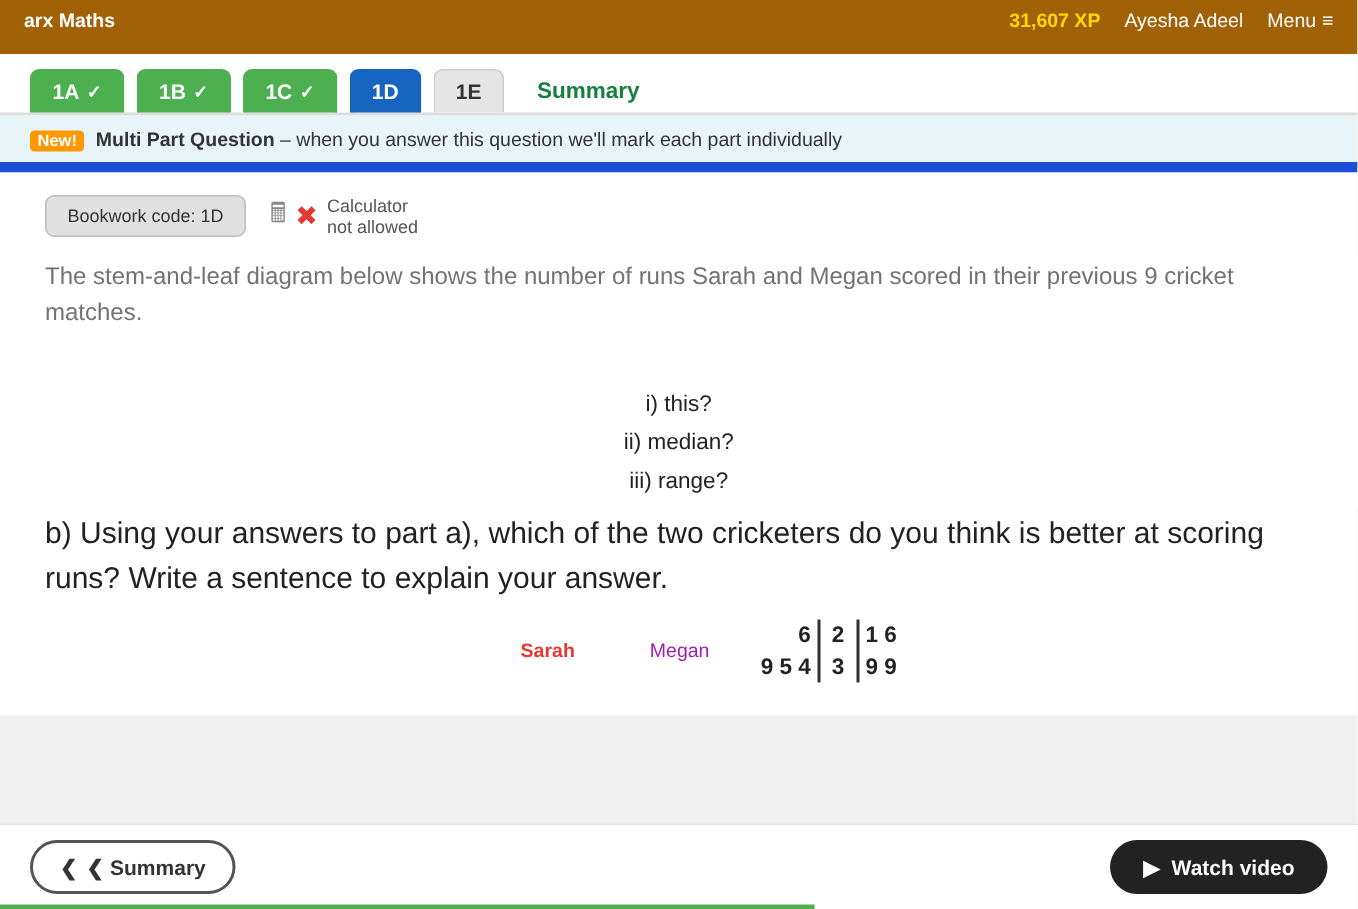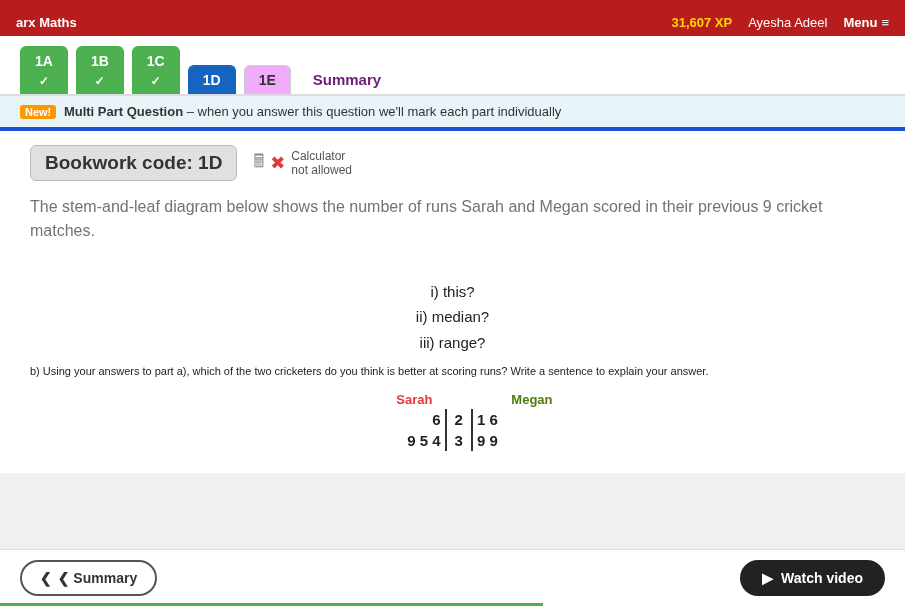--- a/index.html
+++ b/index.html
@@ -7,45 +7,45 @@
       font-family: Arial, sans-serif;
       background: #f0f0f0;
       width: 905px;
       height: 606px;
       overflow: hidden;
       position: relative;
     }
 
     
     .top-bar {
-      background: #b91c1c;
+      background: #a16207;
       color: white;
       display: flex;
       justify-content: space-between;
-      align-items: flex-end;
+      align-items: flex-start;
       padding: 6px 16px;
       height: 36px;
       gap: 24px;
     }
     .top-bar-left {
       font-size: 13px;
       font-weight: bold;
       color: white;
     }
     .top-bar-right {
       display: flex;
       align-items: center;
       gap: 16px;
       font-size: 13px;
     }
     .xp-display { color: #ffd700; font-weight: bold; }
     .user-name { color: white; }
     .menu-btn {
       color: white;
-      font-weight: bold;
+      font-weight: normal;
       cursor: pointer;
       display: flex;
       align-items: center;
       gap: 4px;
     }
 
     
     .nav-area {
       background: white;
       padding: 10px 20px 0 20px;
@@ -60,53 +60,52 @@
       font-size: 14px;
       font-weight: bold;
       cursor: pointer;
       border: 1px solid #ccc;
       border-bottom: none;
       background: #e8e8e8;
       color: #555;
       display: flex;
       align-items: center;
       gap: 5px;
-      flex-direction: column;
     }
     .nav-tab.completed {
       background: #4caf50;
       color: white;
       border-color: #4caf50;
     }
     .nav-tab.active {
       background: #1565c0;
       color: white;
       border-color: #1565c0;
     }
     .nav-tab.plain {
-      background: #f0abfc;
+      background: #e5e5e5;
       color: #333;
       justify-content: flex-end;
     }
     .nav-tab.summary {
       background: transparent;
       border: none;
       font-weight: bold;
-      color: #701a75;
+      color: #15803d;
       font-size: 15px;
     }
     .checkmark { font-size: 12px; }
 
     
     .info-banner {
       background: #e8f4f8;
       padding: 8px 20px;
       font-size: 13px;
       color: #333;
-      border-bottom: 4px solid #1d4ed8;
+      border-bottom: 7px solid #1d4ed8;
     }
     .new-badge {
       background: #ff9800;
       color: white;
       font-size: 11px;
       font-weight: bold;
       padding: 1px 5px;
       border-radius: 3px;
       margin-right: 4px;
     }
@@ -123,22 +122,22 @@
       display: flex;
       align-items: center;
       gap: 16px;
       margin-bottom: 14px;
     }
     .bookwork-code-btn {
       background: #e0e0e0;
       border: 1px solid #bbb;
       border-radius: 6px;
       padding: 6px 14px;
-      font-size: 19px;
-      font-weight: bold;
+      font-size: 12px;
+      font-weight: normal;
       color: #333;
     }
     .calculator-info {
       display: flex;
       align-items: center;
       gap: 6px;
       font-size: 12px;
       color: #555;
     }
     .calc-icon {
@@ -163,56 +162,56 @@
     .part-a {
       text-align: center;
       font-size: 15px;
       color: #222;
       line-height: 1.7;
       margin-bottom: 8px;
     }
 
     
     .part-b {
-      font-size: 11px;
+      font-size: 20px;
       color: #222;
       line-height: 1.5;
       margin-bottom: 12px;
     }
 
     
     .stem-leaf-container {
       display: flex;
       justify-content: center;
       margin-bottom: 12px;
     }
     .stem-leaf {
       display: flex;
-      flex-direction: column;
+      flex-direction: row;
       align-items: center;
     }
     .stem-leaf-header {
       display: flex;
       gap: 0;
       margin-bottom: 2px;
     }
     .sarah-label {
       color: #e53935;
       font-size: 13px;
       font-weight: bold;
       width: 90px;
       text-align: right;
       padding-right: 10px;
     }
     .megan-label {
-      color: #4d7c0f;
+      color: #a21caf;
       font-size: 13px;
-      font-weight: bold;
+      font-weight: normal;
       width: 80px;
-      text-align: right;
+      text-align: left;
       padding-left: 10px;
     }
     .stem-leaf-table {
       border-collapse: collapse;
     }
     .stem-leaf-table td {
       font-size: 15px;
       font-weight: bold;
       color: #222;
       text-align: center;

